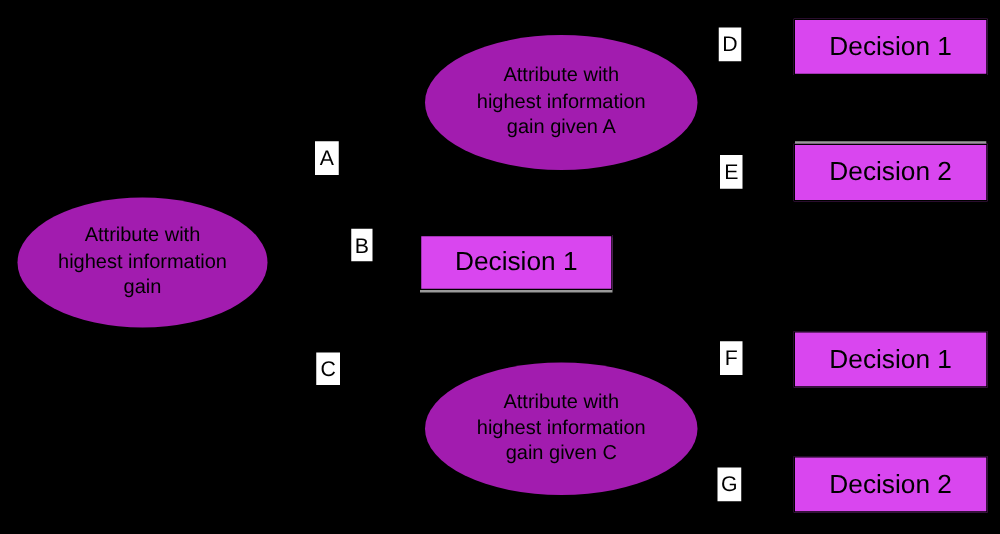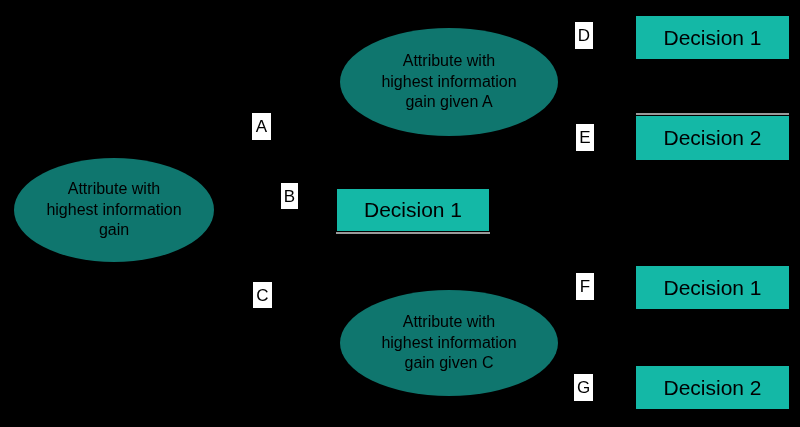--- a/index.html
+++ b/index.html
@@ -12,40 +12,40 @@
     width: 800px;
     height: 427px;
     background: #000000;
     overflow: hidden;
     font-family: "Liberation Sans", sans-serif;
   }
 
   
   .node-ellipse {
     position: absolute;
-    background: #0f766e;
+    background: #a21caf;
     border-radius: 50%;
     color: #000000;
     display: flex;
     align-items: center;
     justify-content: center;
     text-align: center;
     line-height: 1.28;
     box-sizing: border-box;
   }
   .node-ellipse .etext {
     display: block;
     padding: 0 10px;
     white-space: pre-line;
   }
 
   
   .node-rect {
     position: absolute;
-    background: #14b8a6;
+    background: #d946ef;
     border: 1px solid #000000;
     color: #000000;
     display: flex;
     align-items: center;
     justify-content: center;
     text-align: center;
     box-sizing: border-box;
   }
   .node-rect.shadow-bottom {
     box-shadow: 0 2px 0 0 #9a9a9a;

